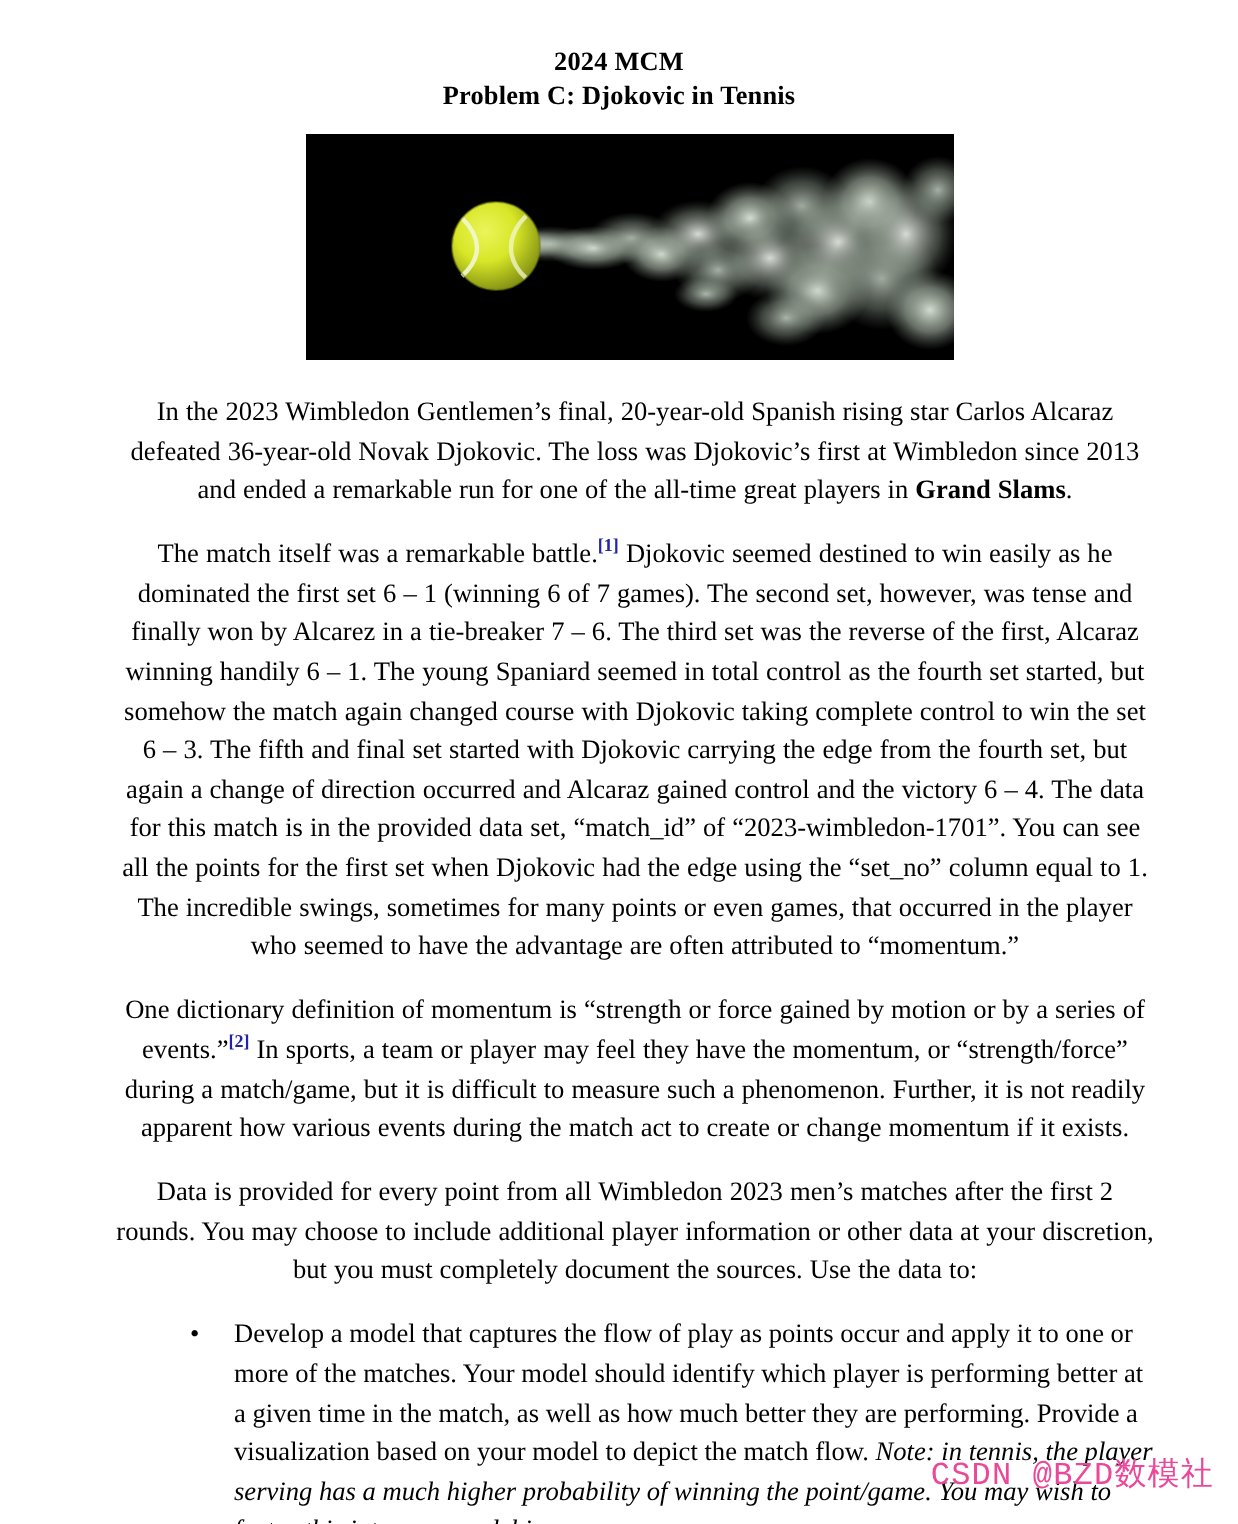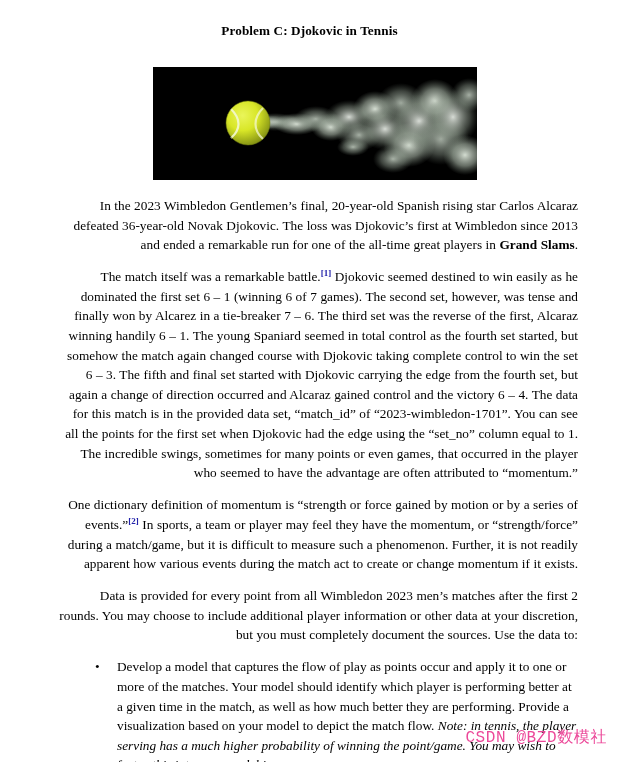--- a/index.html
+++ b/index.html
@@ -56,21 +56,21 @@
   .body-text {
     position: absolute;
     left: 57px;
     top: 196px;
     width: 521px;
   }
   p.para {
     margin: 0 0 12.5px 0;
     font-size: 13.3px;
     line-height: 19.6px;
-    text-align: right;
+    text-align: center;
     word-spacing: 0.2px;
   }
   p.para:last-child { margin-bottom: 0; }
   .b { font-weight: bold; }
   .it { font-style: italic; }
   sup.ref {
     color: #2222aa;
     font-size: 9px;
     font-weight: bold;
     vertical-align: super;
@@ -111,20 +111,21 @@
     white-space: nowrap;
     user-select: none;
   }
 </style>
 </head>
 <body>
 
 <div class="page">
 
   <div class="title-block">
+    <div class="title-line">2024 MCM</div>
     <div class="title-line">Problem C: Djokovic in Tennis</div>
   </div>
 
   <div class="hero">
     <svg viewBox="0 0 324 113" xmlns="http://www.w3.org/2000/svg">
       <defs>
         <radialGradient id="ballg" cx="38%" cy="33%" r="72%">
           <stop offset="0%" stop-color="#eaf55a"></stop>
           <stop offset="48%" stop-color="#d8e627"></stop>
           <stop offset="100%" stop-color="#7e8c12"></stop>

